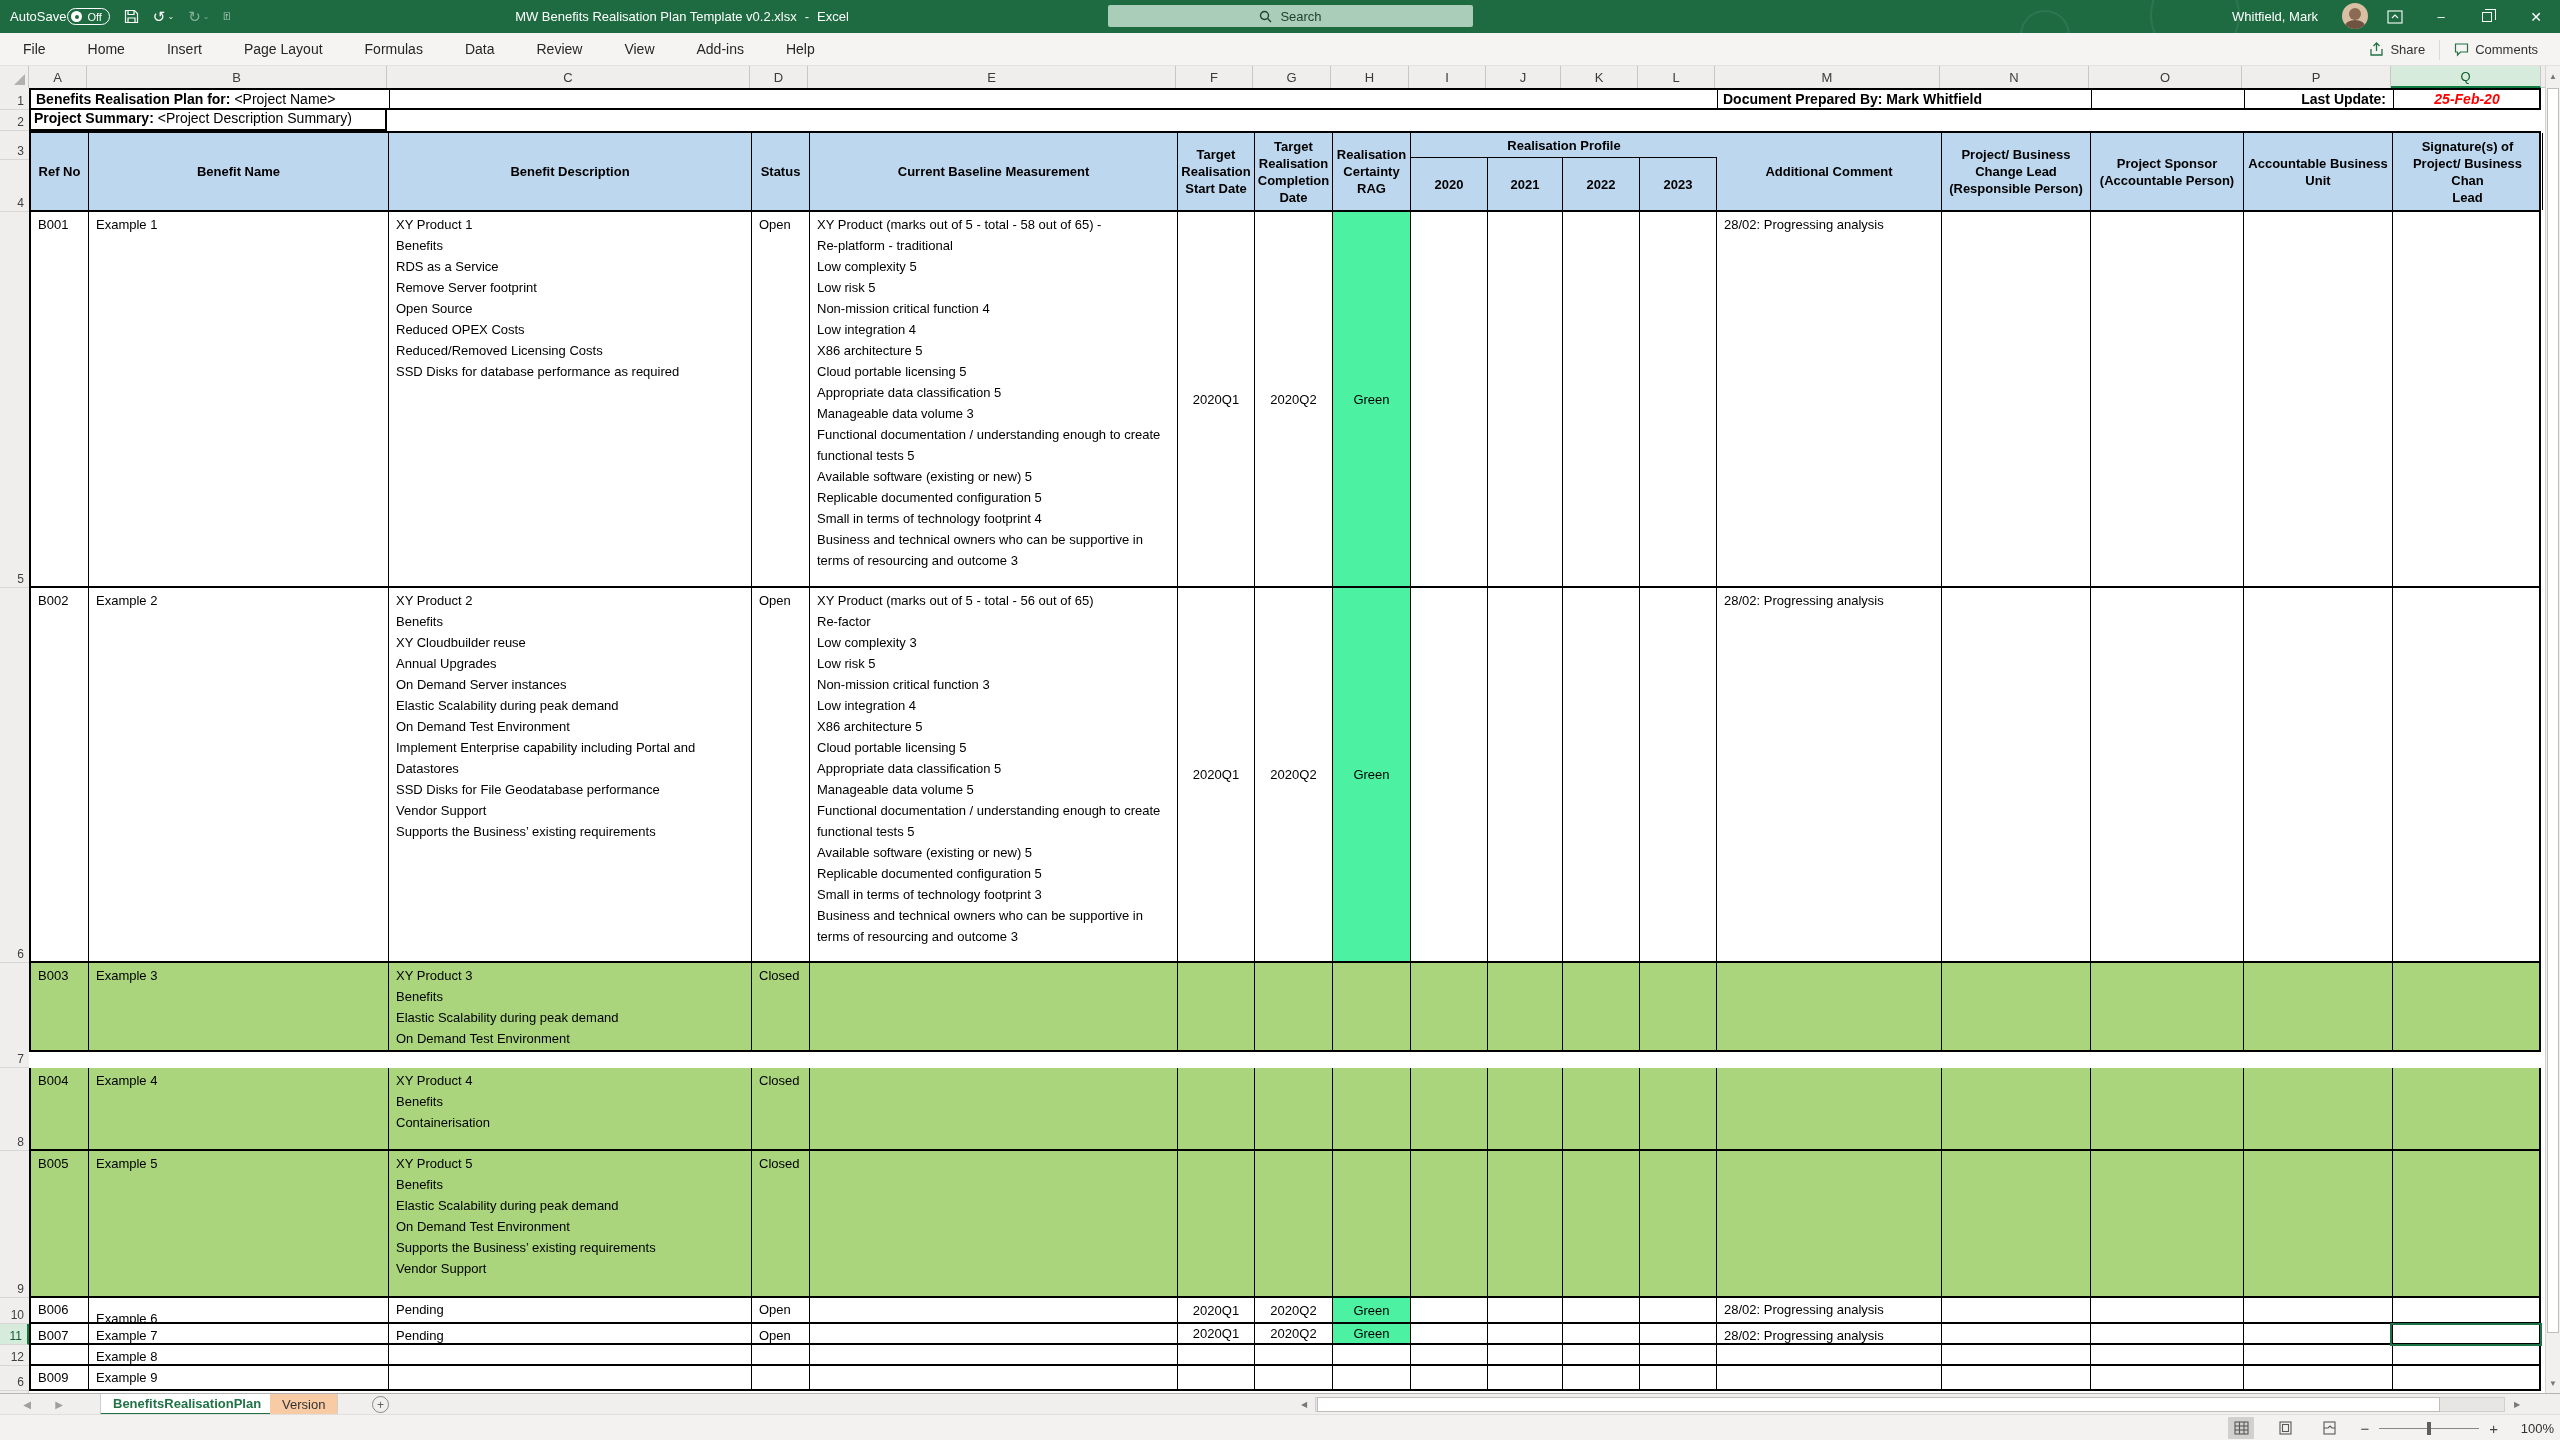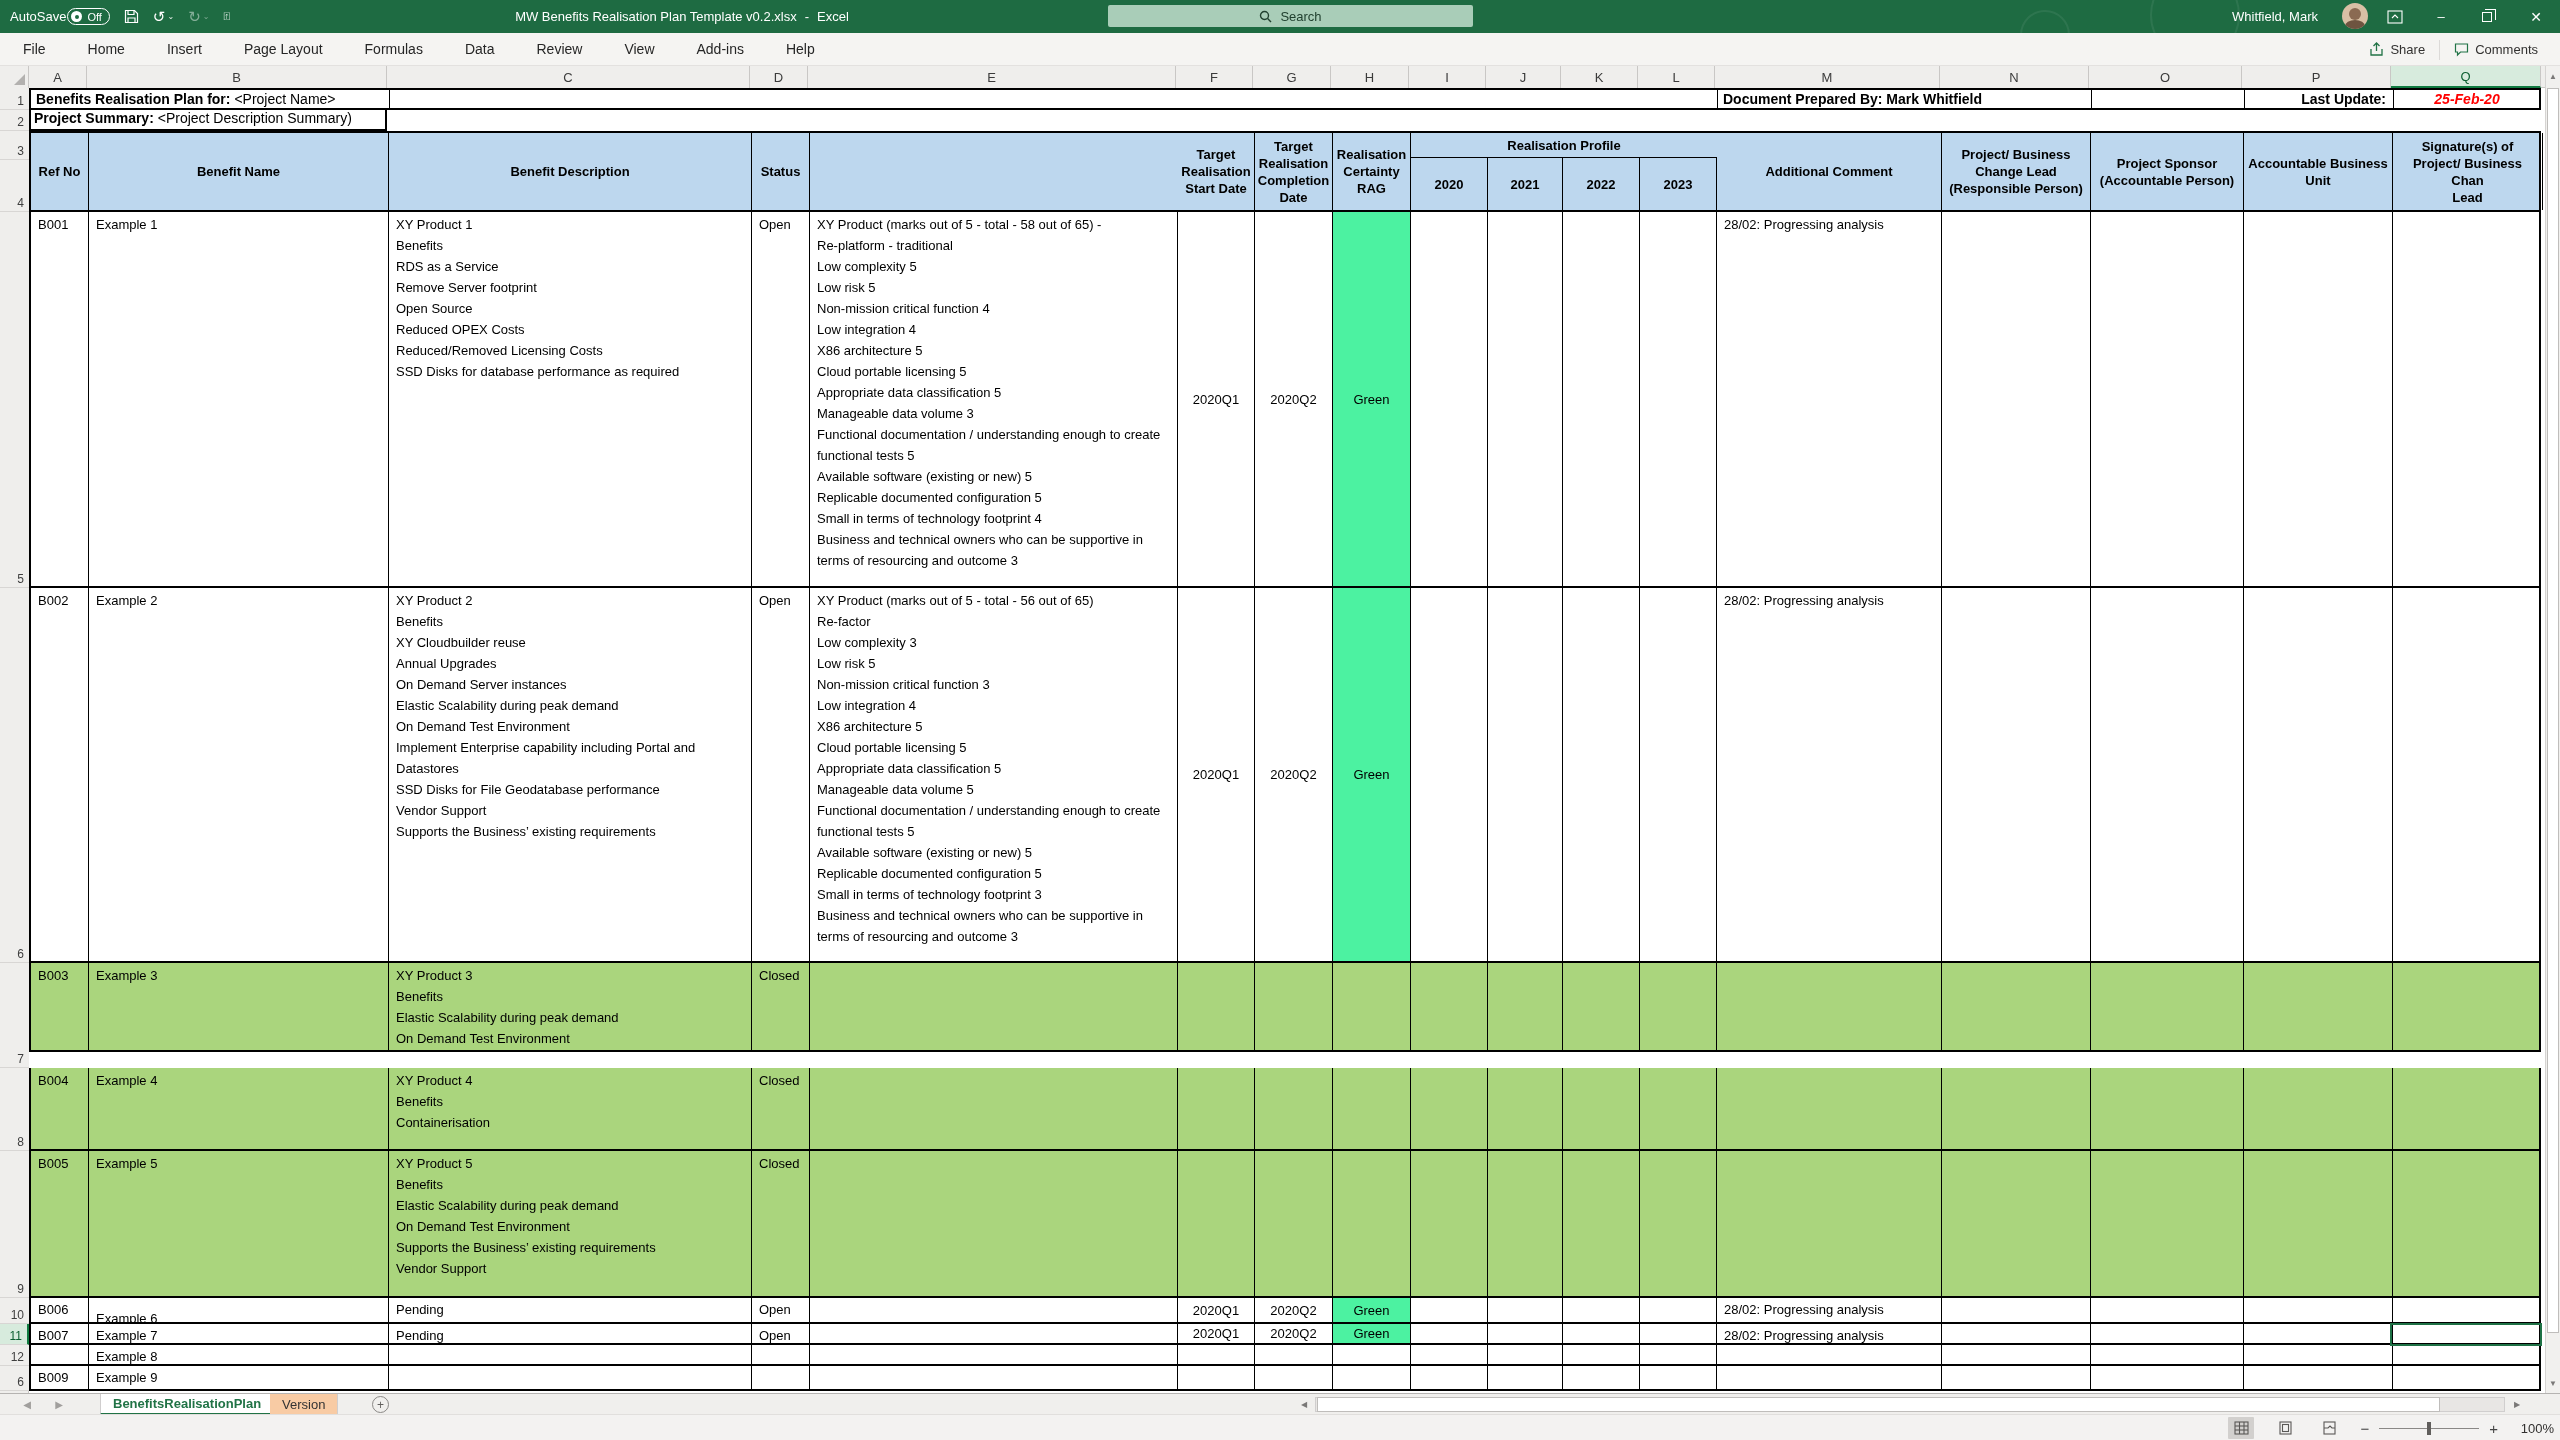--- a/index.html
+++ b/index.html
@@ -214,20 +214,21 @@
 
   <div class="colhead-strip"></div>
   <div class="corner"></div>
   <div class="gutter"></div>
   <div id="grid-layer">
       <div class="hdrband">
         <div class="hcell" style="left: 0px; width: 58px;">Ref No</div>
         <div class="hcell" style="left: 58px; width: 300px;">Benefit Name</div>
         <div class="hcell" style="left: 358px; width: 363px;">Benefit Description</div>
         <div class="hcell" style="left: 721px; width: 58px;">Status</div>
+        <div class="hcell" style="left: 779px; width: 368px;">Current Baseline Measurement</div>
         <div class="hcell" style="left: 1147px; width: 77px;">Target
 Realisation
 Start Date</div>
         <div class="hcell" style="left: 1224px; width: 78px;">Target
 Realisation
 Completion
 Date</div>
         <div class="hcell" style="left: 1302px; width: 78px;">Realisation
 Certainty
 RAG</div>

